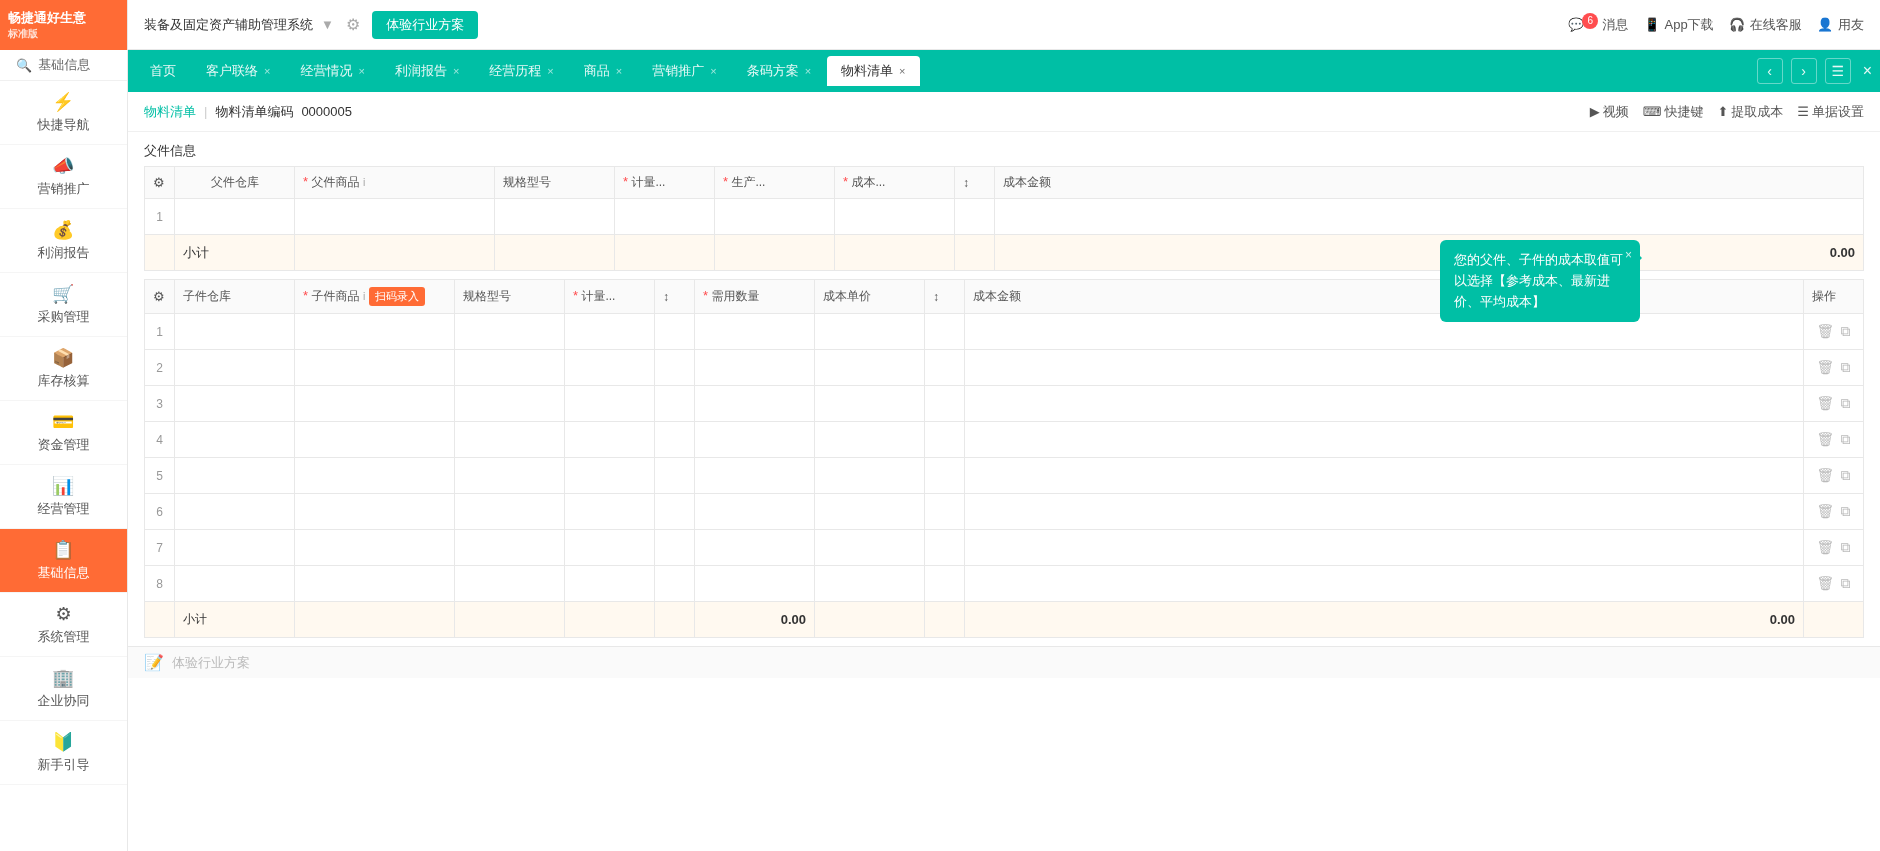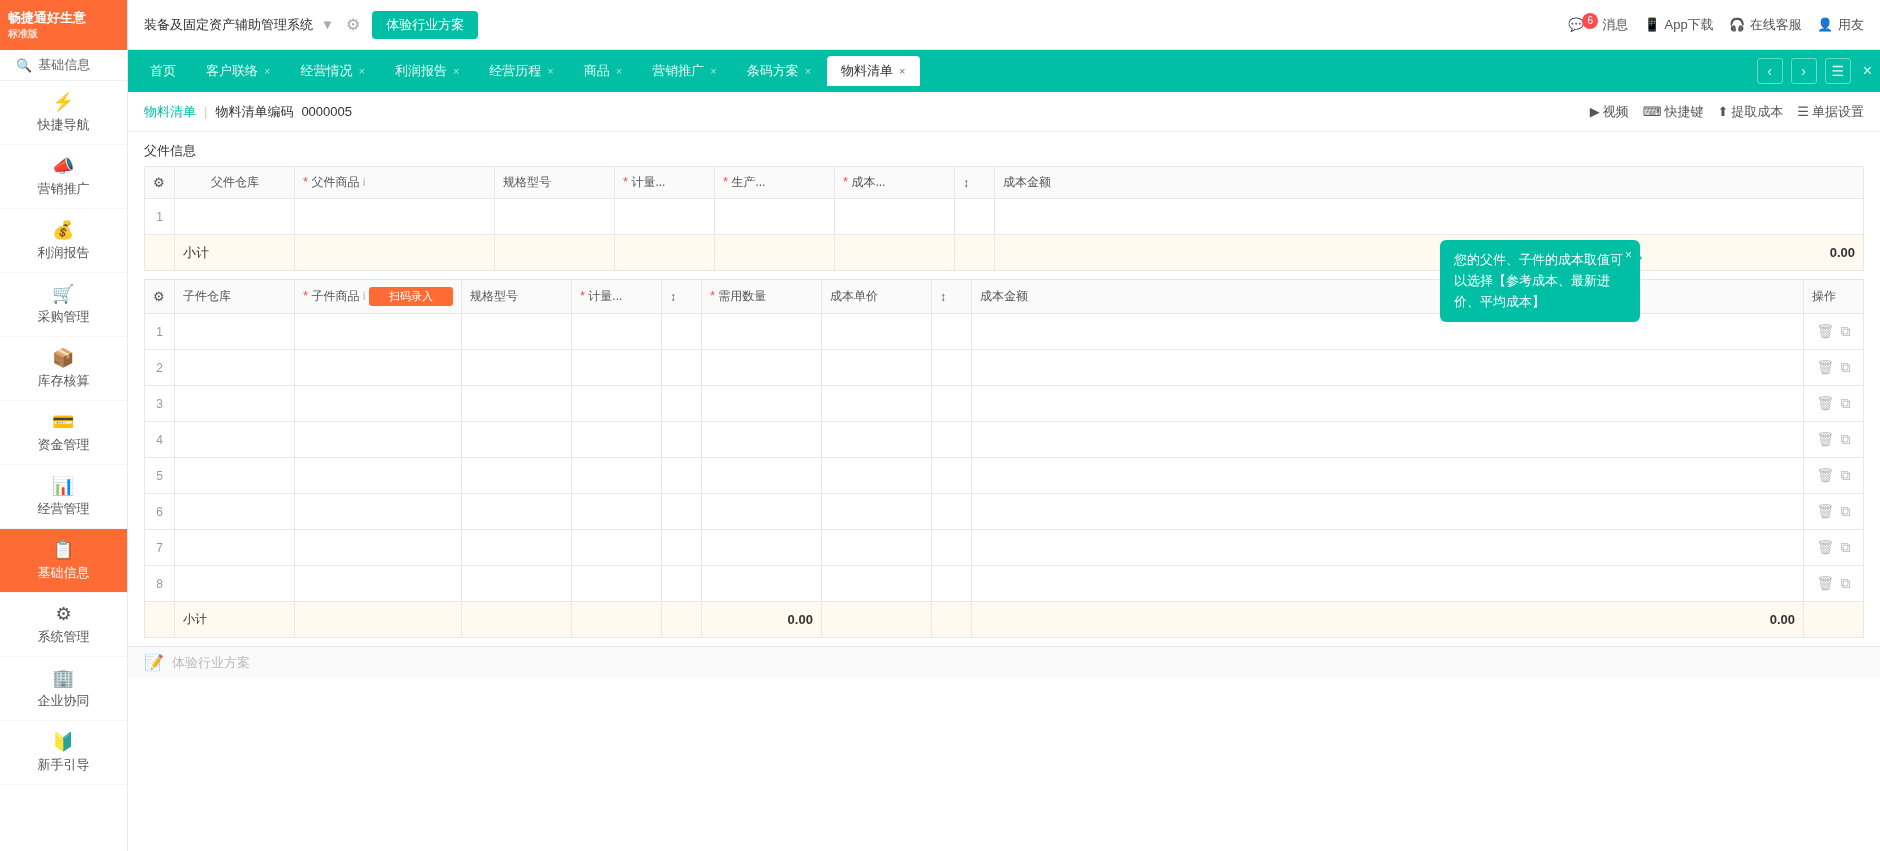--- a/index.html
+++ b/index.html
@@ -172,21 +172,21 @@
     }
     .data-table .subtotal td { color: #333; }
     .data-table .num-cell { text-align: right; }
 
     
     .scan-btn {
       background: #ff6b35;
       color: #fff;
       border: none;
       border-radius: 3px;
-      padding: 2px 20px;
+      padding: 2px 6px;
       font-size: 11px;
       cursor: pointer;
     }
 
     
     .action-icons { display: flex; gap: 6px; justify-content: center; }
     .action-icon { color: #bbb; cursor: pointer; font-size: 14px; }
 
     
     .tooltip-bubble {

